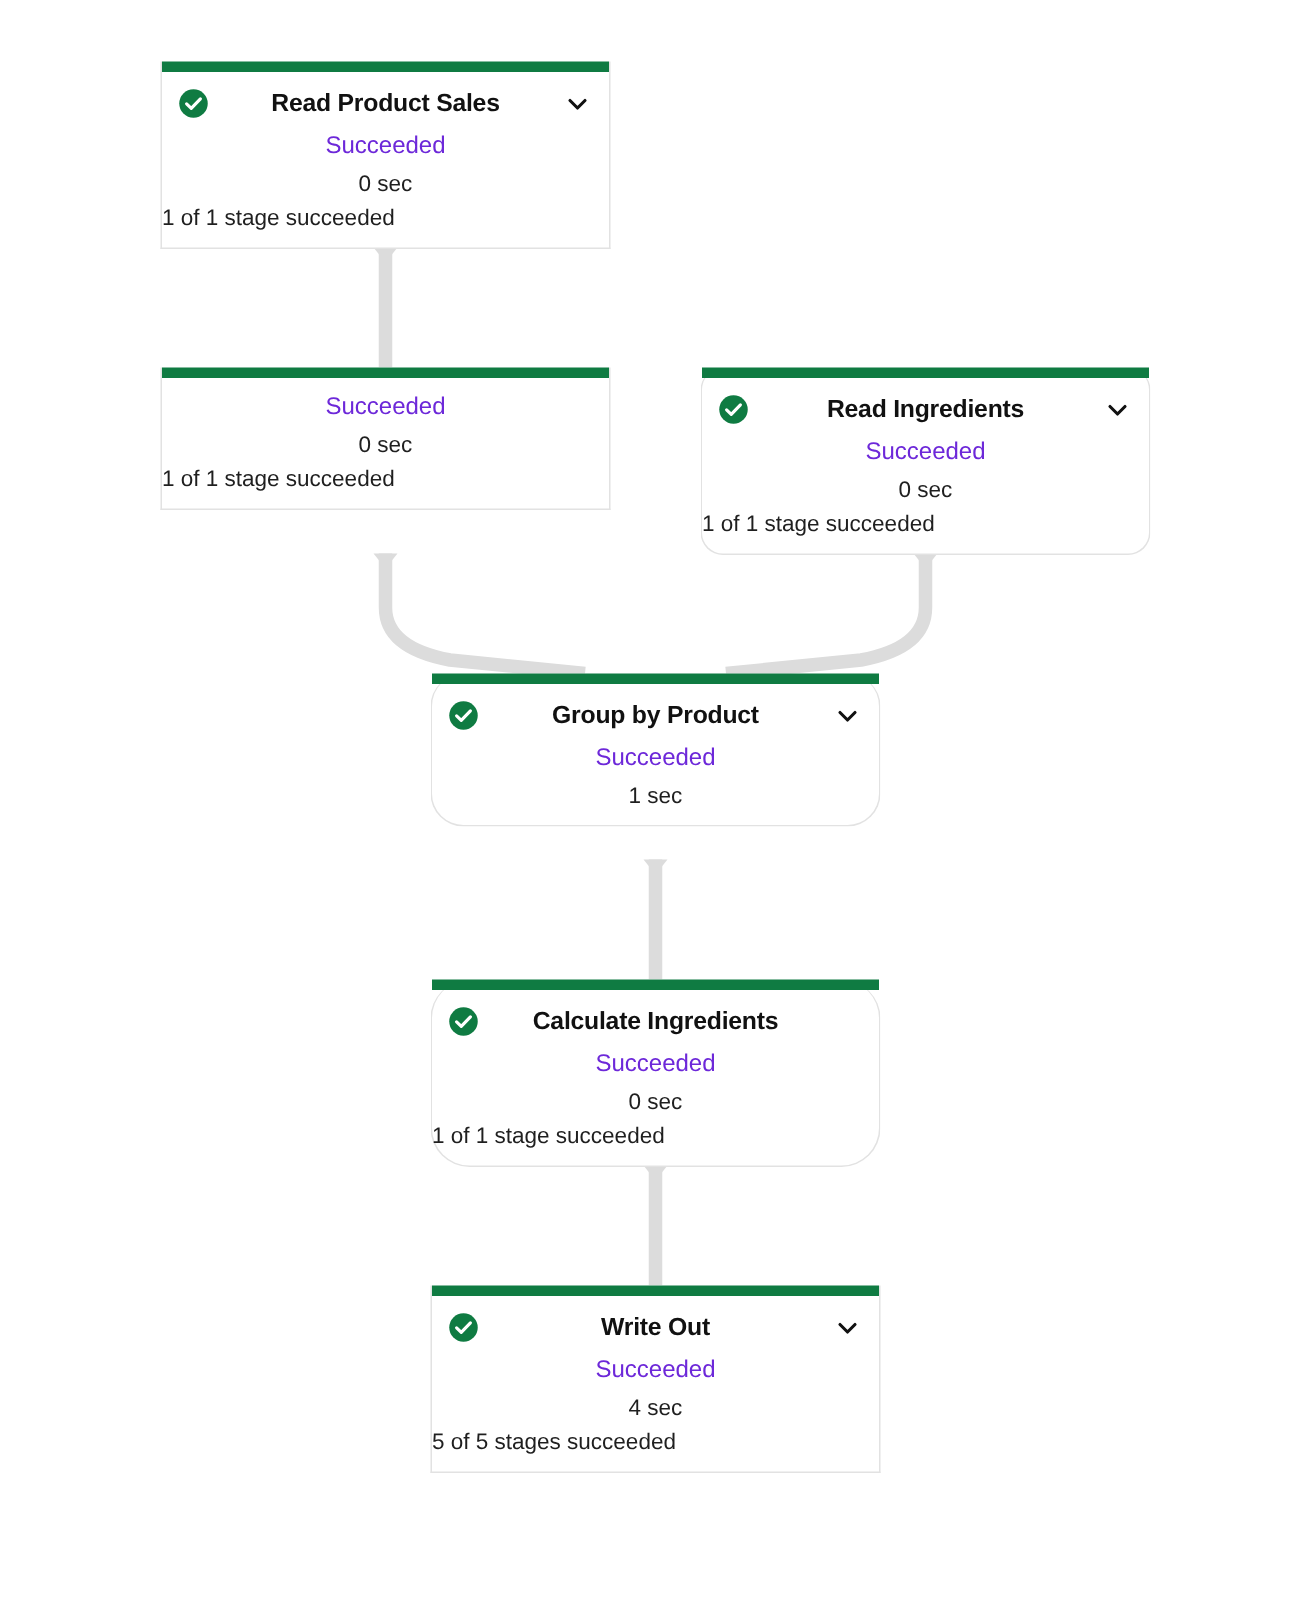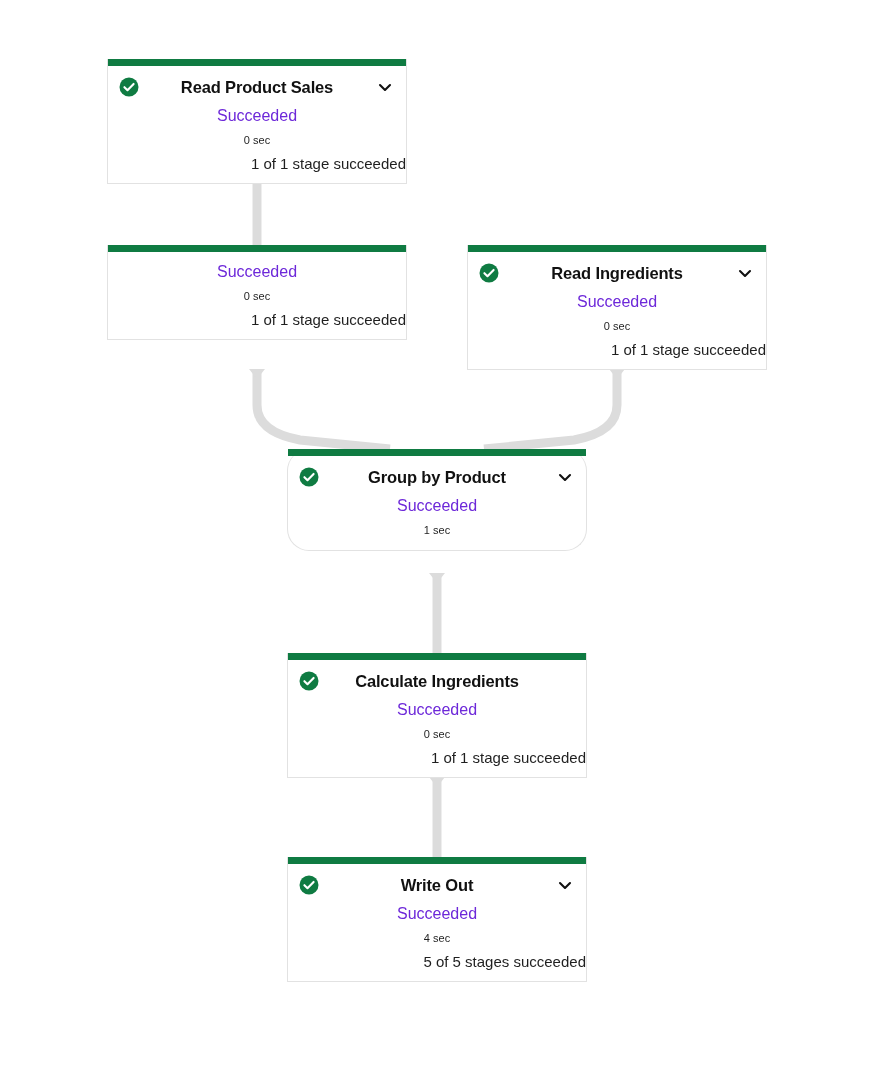--- a/index.html
+++ b/index.html
@@ -94,28 +94,28 @@
   .node-status {
     text-align: center;
     font-size: 16px;
     color: #6d28d9;
     margin-top: 4px;
     line-height: 20px;
   }
 
   .node-duration {
     text-align: center;
-    font-size: 11px;
+    font-size: 15px;
     color: #1f1f1f;
     margin-top: 5px;
     line-height: 19px;
   }
 
   .node-stages {
-    text-align: right;
+    text-align: left;
     font-size: 15px;
     color: #1f1f1f;
     margin-top: 4px;
     line-height: 19px;
   }
 </style>
 </head>
 <body>
 
 <div id="canvas">
@@ -131,21 +131,21 @@
     <path d="M 617 369 L 617 405 Q 617 432 574 440 L 484 449" stroke="#dcdcdc" stroke-width="9" fill="none" stroke-linecap="butt"></path>
     <polygon points="609,369 625,369 617,379" fill="#dcdcdc"></polygon>
 
     <path d="M 437 573 L 437 653" stroke="#dcdcdc" stroke-width="9" fill="none"></path>
     <polygon points="429,573 445,573 437,583" fill="#dcdcdc"></polygon>
 
     <path d="M 437 777 L 437 857" stroke="#dcdcdc" stroke-width="9" fill="none"></path>
     <polygon points="429,777 445,777 437,787" fill="#dcdcdc"></polygon>
   </svg>
 
-  <div class="node" style="left:107px; top:59px;">
+  <div class="node" style="left:107px; top:41px;">
     <div class="node-accent"></div>
     <div class="node-body">
       <div class="node-header">
         <span class="status-icon">
           <svg width="20" height="20" viewBox="0 0 20 20">
             <circle cx="10" cy="10" r="9.5" fill="#0f7b42"></circle>
             <path d="M5.4 10.2 L8.5 13.2 L14.6 6.9" stroke="#ffffff" stroke-width="2.1" fill="none" stroke-linecap="round" stroke-linejoin="round"></path>
           </svg>
         </span>
         <span class="node-title">Read Product Sales</span>
@@ -163,21 +163,21 @@
 
   <div class="node" style="left:107px; top:245px;">
     <div class="node-accent"></div>
     <div class="node-body">
       <div class="node-status">Succeeded</div>
       <div class="node-duration">0 sec</div>
       <div class="node-stages">1 of 1 stage succeeded</div>
     </div>
   </div>
 
-  <div class="node" style="left:467px; top:245px;">
+  <div class="node" style="left:467px; top:245px;border-radius:15px;">
     <div class="node-accent"></div>
     <div class="node-body">
       <div class="node-header">
         <span class="status-icon">
           <svg width="20" height="20" viewBox="0 0 20 20">
             <circle cx="10" cy="10" r="9.5" fill="#0f7b42"></circle>
             <path d="M5.4 10.2 L8.5 13.2 L14.6 6.9" stroke="#ffffff" stroke-width="2.1" fill="none" stroke-linecap="round" stroke-linejoin="round"></path>
           </svg>
         </span>
         <span class="node-title">Read Ingredients</span>
@@ -208,21 +208,21 @@
           <svg width="18" height="18" viewBox="0 0 18 18">
             <path d="M4 7 L9 12 L14 7" stroke="#111111" stroke-width="2.1" fill="none" stroke-linecap="round" stroke-linejoin="round"></path>
           </svg>
         </span>
       </div>
       <div class="node-status">Succeeded</div>
       <div class="node-duration">1 sec</div>
     </div>
   </div>
 
-  <div class="node" style="left:287px; top:653px;">
+  <div class="node" style="left:287px; top:653px;border-radius:26px;">
     <div class="node-accent"></div>
     <div class="node-body">
       <div class="node-header">
         <span class="status-icon">
           <svg width="20" height="20" viewBox="0 0 20 20">
             <circle cx="10" cy="10" r="9.5" fill="#0f7b42"></circle>
             <path d="M5.4 10.2 L8.5 13.2 L14.6 6.9" stroke="#ffffff" stroke-width="2.1" fill="none" stroke-linecap="round" stroke-linejoin="round"></path>
           </svg>
         </span>
         <span class="node-title">Calculate Ingredients</span>

